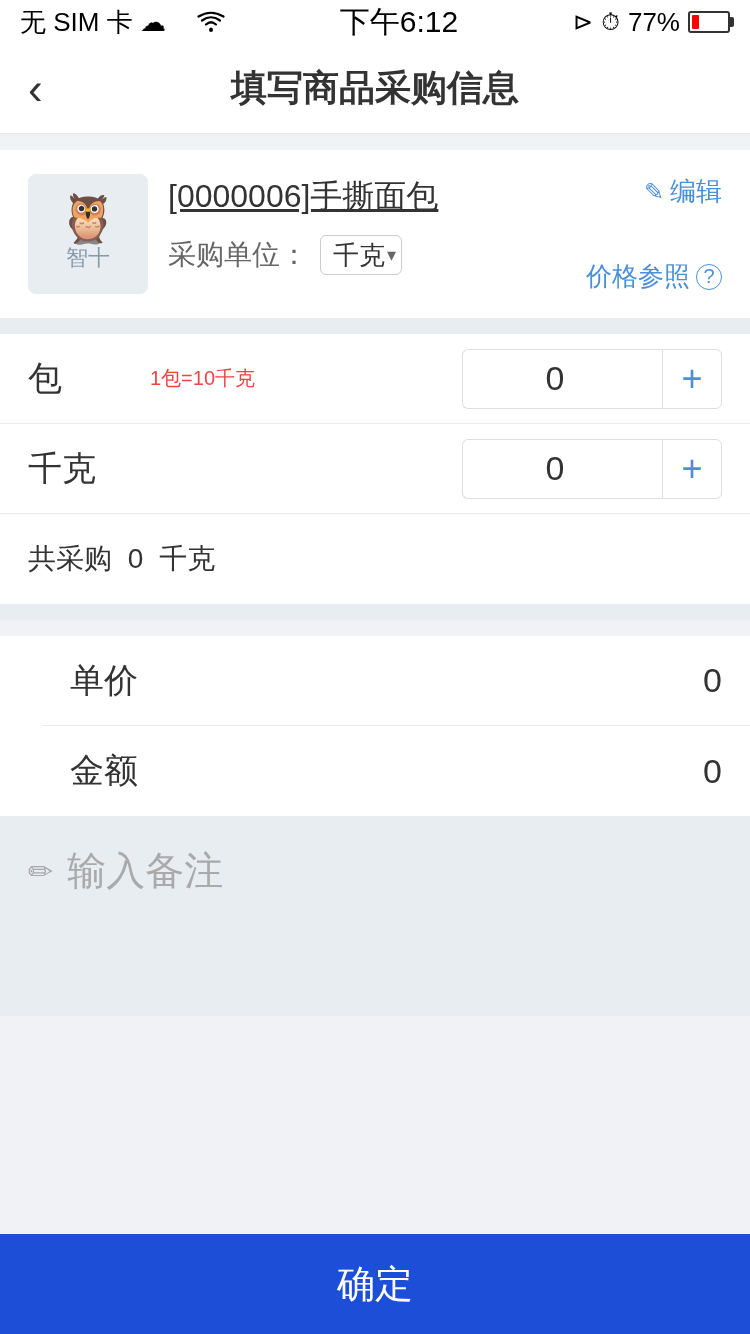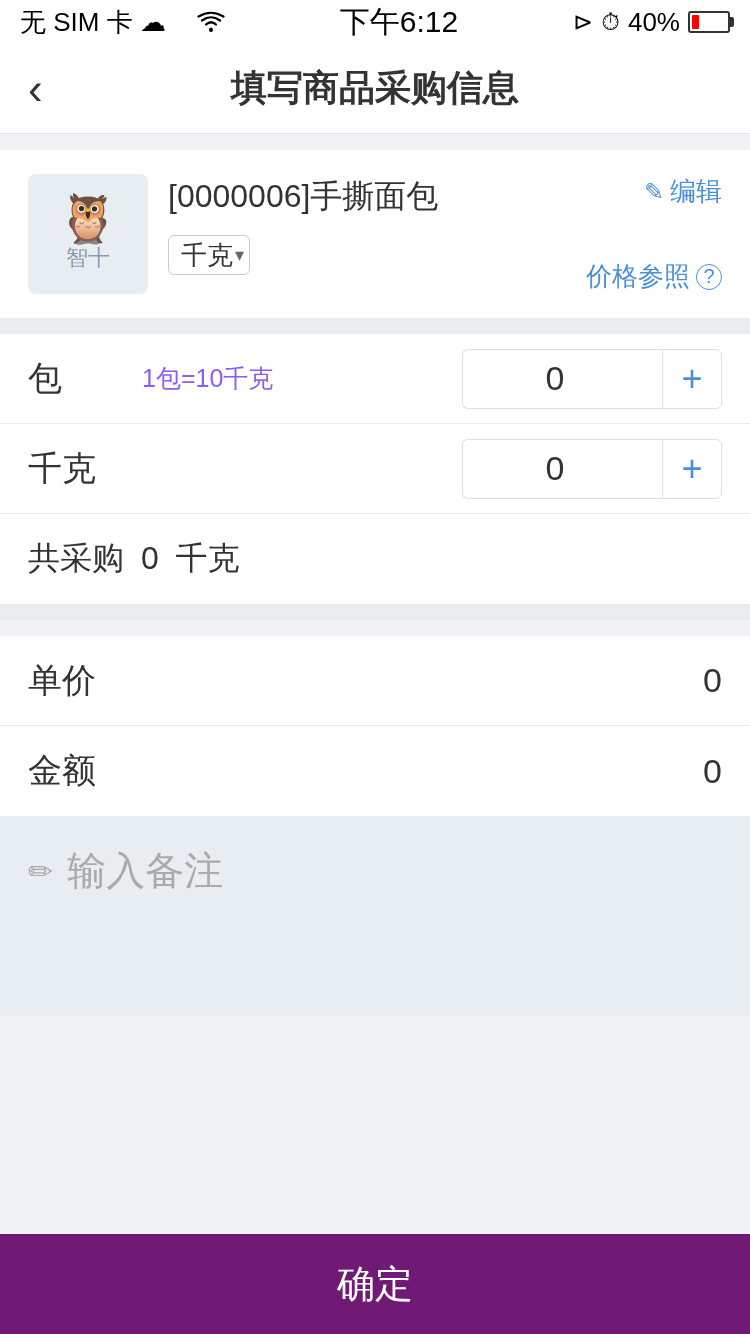--- a/index.html
+++ b/index.html
@@ -83,21 +83,21 @@
     .owl-icon {
       font-size: 48px; color: #8899aa; line-height: 1;
       text-align: center;
     }
     .owl-text {
       font-size: 22px; color: #8899aa; text-align: center; 
     }
     .product-info { flex: 1; }
     .product-name {
       font-size: 32px; color: #333; font-weight: 500;
-      line-height: 1.4; margin-bottom: 16px;
+      line-height: 1.4; margin-bottom: 16px; text-decoration: underline;
     }
     .product-unit-row {
       display: flex; align-items: center; gap: 12px; font-size: 28px; color: #666;
     }
     .unit-select {
       border: 1px solid #ccc;
       border-radius: 6px;
       padding: 4px 16px 4px 12px;
       font-size: 26px;
       color: #333;
@@ -137,21 +137,21 @@
       display: flex; align-items: center;
       padding: 0 28px;
       height: 90px;
       border-bottom: 1px solid #e8ecf0;
     }
     .input-label {
       font-size: 34px; color: #333; font-weight: 500;
       min-width: 100px;
     }
     .input-label-sub {
-      font-size: 25px; color: #8b5cf6; margin-left: 14px;
+      font-size: 20px; color: #ef4444; margin-left: 22px;
     }
     .input-spacer { flex: 1; }
     .number-input-wrapper {
       display: flex; align-items: center; gap: 0;
     }
     .number-input {
       width: 200px; height: 60px;
       border: 1px solid #dce0e6;
       border-right: none;
       border-radius: 6px 0 0 6px;
@@ -171,33 +171,33 @@
     }
 
     
     .summary-row {
       display: flex; align-items: center; justify-content: space-between;
       padding: 0 28px;
       height: 90px;
       background: #fff;
     }
     .summary-text {
-      font-size: 32px; color: #333;
+      font-size: 28px; color: #333;
     }
     .record-btn {
       border: 1.5px solid #4a90d9;
       border-radius: 8px;
       padding: 12px 30px;
       font-size: 28px; color: #4a90d9;
       background: #fff;
       cursor: pointer;
     }
 
     
-    .price-section { background: #fff; margin-top: 16px; }
+    .price-section { background: #fff; margin-top: 16px; padding-left: 42px; }
     .price-row {
       display: flex; align-items: center; justify-content: space-between;
       padding: 0 28px;
       height: 90px;
       border-bottom: 1px solid #e8ecf0;
     }
     .price-row:last-child { border-bottom: none; }
     .price-label { font-size: 34px; color: #333; }
     .price-value { font-size: 34px; color: #333; }
 
@@ -213,21 +213,21 @@
     }
     .note-placeholder {
       font-size: 39px; color: #aaa;
     }
 
     
     .confirm-btn {
       position: fixed;
       bottom: 0; left: 0;
       width: 750px; height: 100px;
-      background: #701a75;
+      background: #1d4ed8;
       display: flex; align-items: center; justify-content: center;
       font-size: 38px; color: #fff; font-weight: 500;
       cursor: pointer;
       border: none;
     }
 
     
     .bottom-pad { height: 110px; }
   </style>
 </head>
@@ -241,21 +241,21 @@
       <path d="M9 13.5 Q14 9 19 13.5" stroke="#000" stroke-width="2.2" fill="none" stroke-linecap="round"></path>
       <path d="M5 9.5 Q14 3 23 9.5" stroke="#000" stroke-width="2.2" fill="none" stroke-linecap="round"></path>
       <path d="M1.5 5.5 Q14 -2 26.5 5.5" stroke="#000" stroke-width="2.2" fill="none" stroke-linecap="round"></path>
       <circle cx="14" cy="19" r="2" fill="#000"></circle>
     </svg>
   </div>
   <div class="status-center">下午6:12</div>
   <div class="status-right">
     <span style="font-size:24px">⊳</span>
     <span style="font-size:24px">⏱</span>
-    <span>40%</span>
+    <span>77%</span>
     <div class="battery-icon">
       <div class="battery-fill"></div>
     </div>
   </div>
 </div>
 
 <div class="nav-bar">
   <span class="nav-back">‹</span>
   <span class="nav-title">填写商品采购信息</span>
 </div>
@@ -263,20 +263,21 @@
 <div class="product-card">
   <div class="product-thumb">
     <div style="text-align:center;">
       <div class="owl-icon">🦉</div>
       <div class="owl-text">智十</div>
     </div>
   </div>
   <div class="product-info">
     <div class="product-name">[0000006]手撕面包</div>
     <div class="product-unit-row">
+      <span>采购单位：</span>
       <div class="unit-select-wrapper">
         <select class="unit-select">
           <option>千克</option>
           <option>包</option>
         </select>
       </div>
     </div>
   </div>
   <div class="edit-btn">
     <span style="font-size:24px">✎</span>

